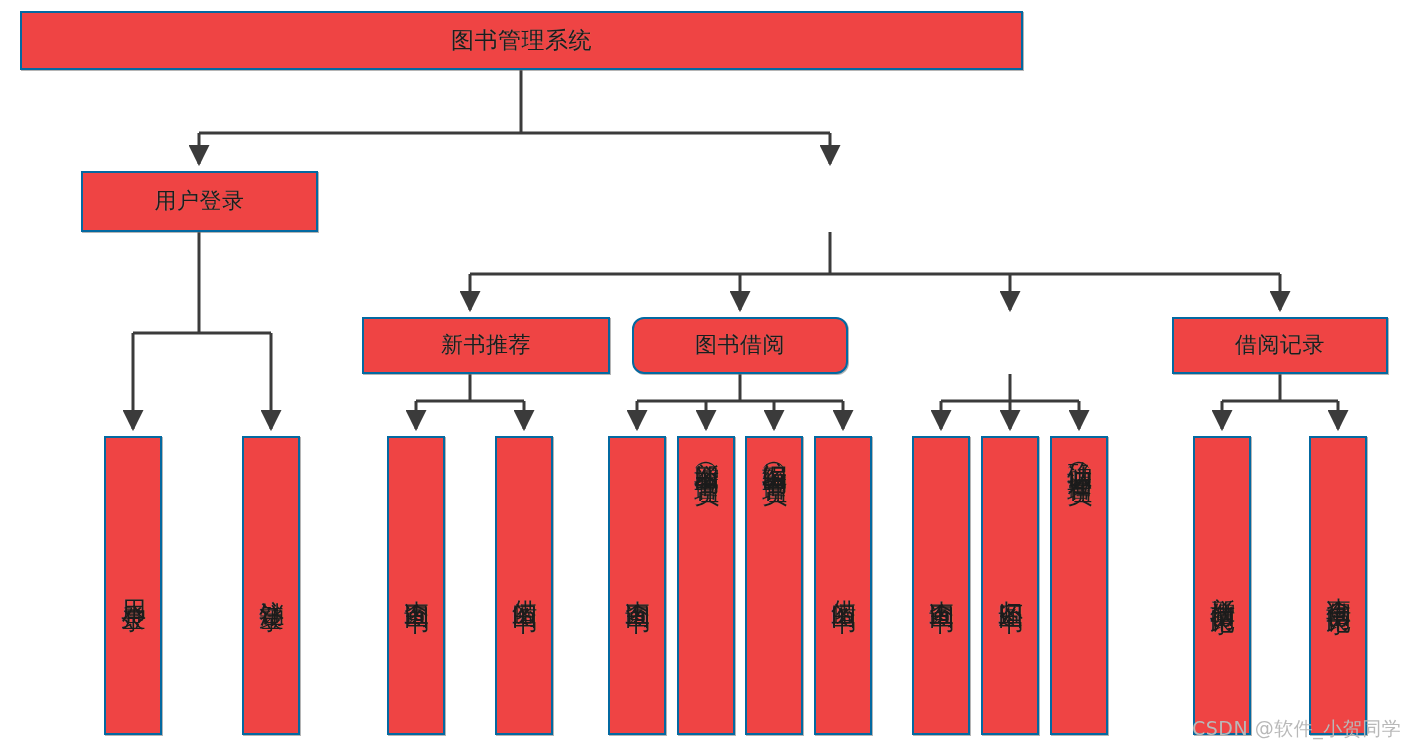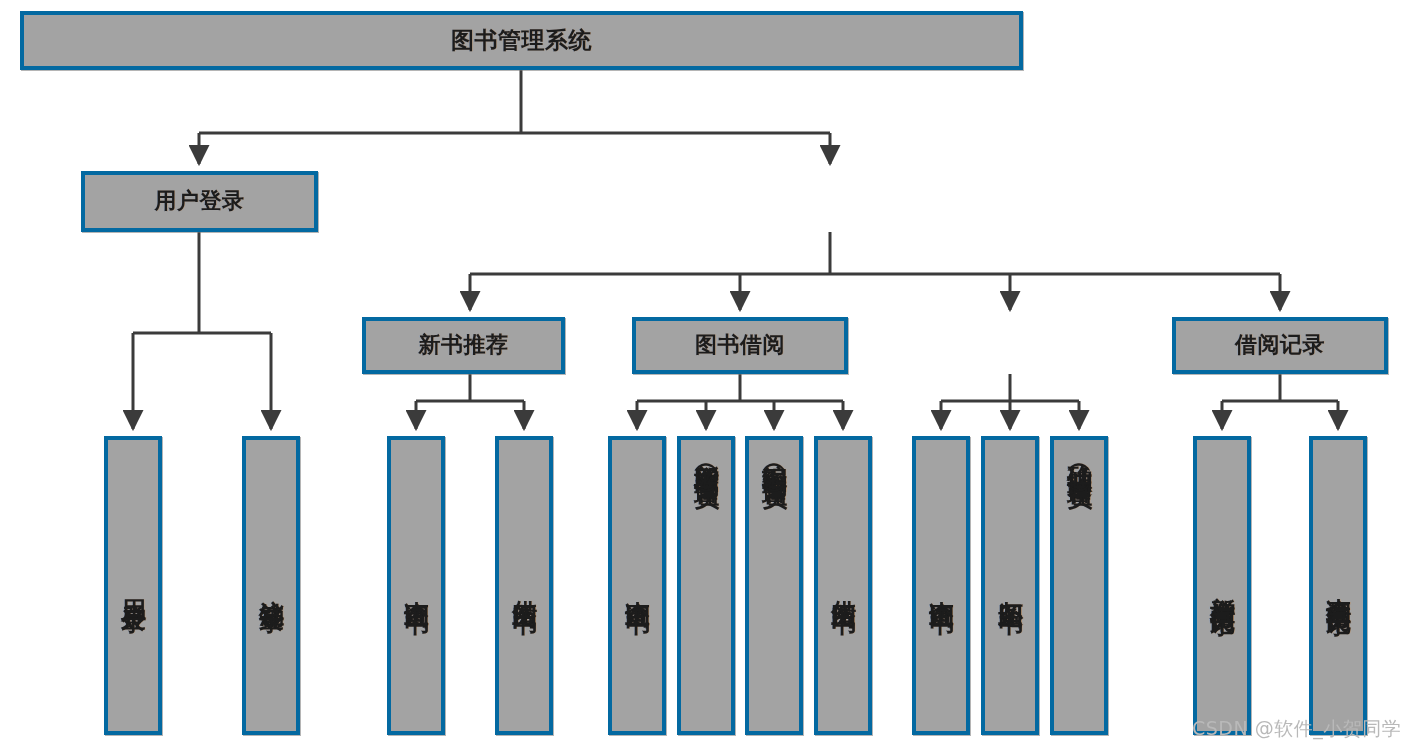--- a/index.html
+++ b/index.html
@@ -22,28 +22,27 @@
     position: absolute;
     left: 0;
     top: 0;
     width: 1405px;
     height: 747px;
     pointer-events: none;
   }
   .node {
     position: absolute;
     box-sizing: border-box;
-    background: #a3a3a3;
-    border: 4px solid #0369a1;
+    background: #ef4444;
+    border: 2px solid #0369a1;
     box-shadow: 1px 1px 0 0 rgba(120,120,120,0.55);
     display: flex;
     align-items: center;
     justify-content: center;
     z-index: 2;
-    font-weight: bold;
   }
   .node-label {
     color: #1c1c1c;
     font-size: 21px;
     line-height: 1.22;
     letter-spacing: 0.5px;
     white-space: nowrap;
     text-align: center;
     text-shadow: 0.5px 0 0 rgba(210,140,70,0.45), -0.5px 0 0 rgba(110,150,210,0.38);
   }
@@ -137,24 +136,24 @@
   </svg>
 
   <div class="node horizontal root" style="left:20px; top:11px; width:1003px; height:59px;">
     <span class="node-label">图书管理系统</span>
   </div>
 
   <div class="node horizontal" style="left:81px; top:171px; width:237px; height:61px;">
     <span class="node-label">用户登录</span>
   </div>
 
-  <div class="node horizontal" style="left:362px; top:317px; width:203px; height:57px;">
+  <div class="node horizontal" style="left:362px; top:317px; width:248px; height:57px;">
     <span class="node-label">新书推荐</span>
   </div>
-  <div class="node horizontal" style="left:632px; top:317px; width:216px; height:57px;">
+  <div class="node horizontal" style="left:632px; top:317px; width:216px; height:57px;border-radius:12px;">
     <span class="node-label">图书借阅</span>
   </div>
   <div class="node horizontal" style="left:1172px; top:317px; width:216px; height:57px;justify-content:center;">
     <span class="node-label">借阅记录</span>
   </div>
 
   <div class="node vertical centered" style="left:104px; top:436px; width:58px; height:299px;">
     <span class="node-label">用户登录</span>
   </div>
   <div class="node vertical centered" style="left:242px; top:436px; width:58px; height:299px;">

